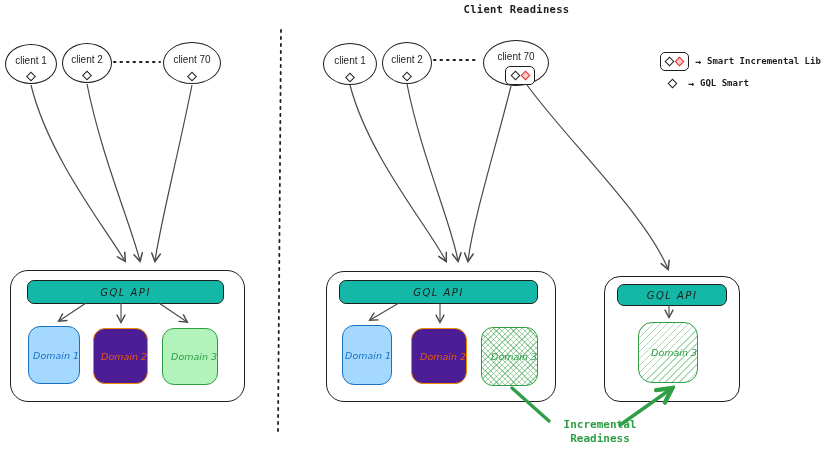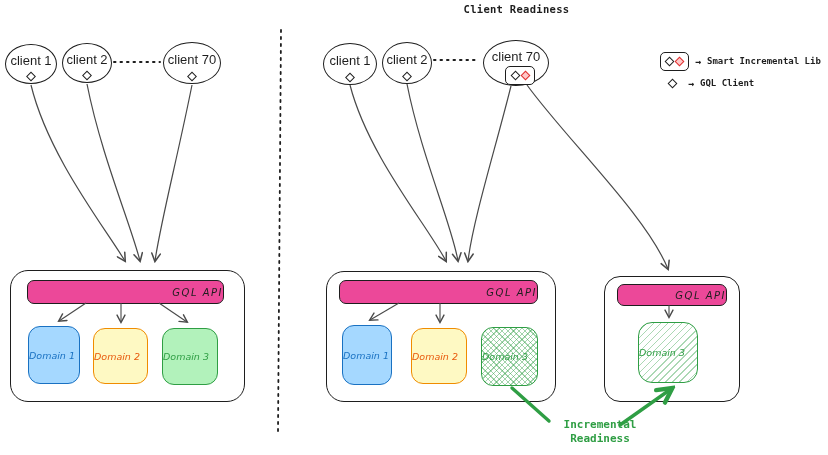--- a/index.html
+++ b/index.html
@@ -5,39 +5,39 @@
   html,body{margin:0;padding:0;background:#fff;}
   .canvas{position:relative;width:828px;height:455px;background:#fff;overflow:hidden;
           font-family:"Liberation Sans",sans-serif;color:#1e1e1e;}
 
   .title{position:absolute;left:414px;top:3px;width:205px;text-align:center;
          font:700 10.5px "DejaVu Sans Mono",monospace;letter-spacing:.3px;}
 
   
   .client{position:absolute;border:1.6px solid #1e1e1e;border-radius:50%;background:#fff;
           display:flex;align-items:center;justify-content:center;z-index:3;}
-  .client .clabel{font-size:13px;margin-bottom:7px;}
+  .client .clabel{font-size:10px;margin-bottom:7px;}
   .diamond{width:7px;height:7px;border:1.2px solid #1e1e1e;background:#fff;
            transform:rotate(45deg);display:inline-block;box-sizing:border-box;}
   .diamond.red{border-color:#e03131;background:#ffc9c9;}
   .client .bottom-diamond{position:absolute;bottom:3px;left:50%;
            transform:translateX(-50%) rotate(45deg);}
 
   .lib-badge{position:absolute;display:flex;align-items:center;justify-content:center;gap:3px;
            background:#fff;border:1.4px solid #1e1e1e;border-radius:5px;z-index:4;}
 
   
   .panel-box{position:absolute;border:1.8px solid #1e1e1e;border-radius:18px;background:#fff;z-index:2;}
-  .api-bar{position:absolute;background:#ec4899;border:1.5px solid #1e1e1e;border-radius:7px;
-           display:flex;align-items:center;justify-content:flex-end;z-index:3;
+  .api-bar{position:absolute;background:#14b8a6;border:1.5px solid #1e1e1e;border-radius:7px;
+           display:flex;align-items:center;justify-content:center;z-index:3;
            font:italic 10px "DejaVu Sans",sans-serif;letter-spacing:1.5px;}
-  .domain{position:absolute;border-radius:12px;display:flex;align-items:center;justify-content:flex-start;
+  .domain{position:absolute;border-radius:12px;display:flex;align-items:center;justify-content:flex-end;
           font:italic 9.5px "DejaVu Sans",sans-serif;z-index:3;box-sizing:border-box;}
   .d-blue{background:#a5d8ff;border:1.6px solid #1971c2;color:#1971c2;}
-  .d-orange{background:#fef9c3;border:1.6px solid #f08c00;color:#e8590c;}
+  .d-orange{background:#4c1d95;border:1.6px solid #f08c00;color:#e8590c;}
   .d-green{background:#b2f2bb;border:1.6px solid #2f9e44;color:#2f9e44;}
   .d-crosshatch{border:1.6px solid #2f9e44;color:#2f9e44;background-color:#fff;
     background-image:
       repeating-linear-gradient(45deg, rgba(47,158,68,.45) 0, rgba(47,158,68,.45) .9px, transparent .9px, transparent 4px),
       repeating-linear-gradient(135deg, rgba(47,158,68,.45) 0, rgba(47,158,68,.45) .9px, transparent .9px, transparent 4px);}
   .d-hatch{border:1.6px solid #2f9e44;color:#2f9e44;background-color:#fff;
     background-image:
       repeating-linear-gradient(135deg, rgba(47,158,68,.4) 0, rgba(47,158,68,.4) 1px, transparent 1px, transparent 5px);}
 
   
@@ -130,21 +130,21 @@
       <span class="lib-badge">
         <span class="diamond"></span>
         <span class="diamond red"></span>
       </span>
       <span class="legend-arrow">→</span>
       <span class="legend-label">Smart Incremental Lib</span>
     </div>
     <div class="legend-row">
       <span class="diamond solo-diamond"></span>
       <span class="legend-arrow">→</span>
-      <span class="legend-label">GQL Client</span>
+      <span class="legend-label">GQL Smart</span>
     </div>
   </div>
 
   <div class="annotation">
     <div>Incremental</div>
     <div>Readiness</div>
   </div>
 
   <svg class="connectors" width="828" height="455" viewBox="0 0 828 455">
     <defs>

